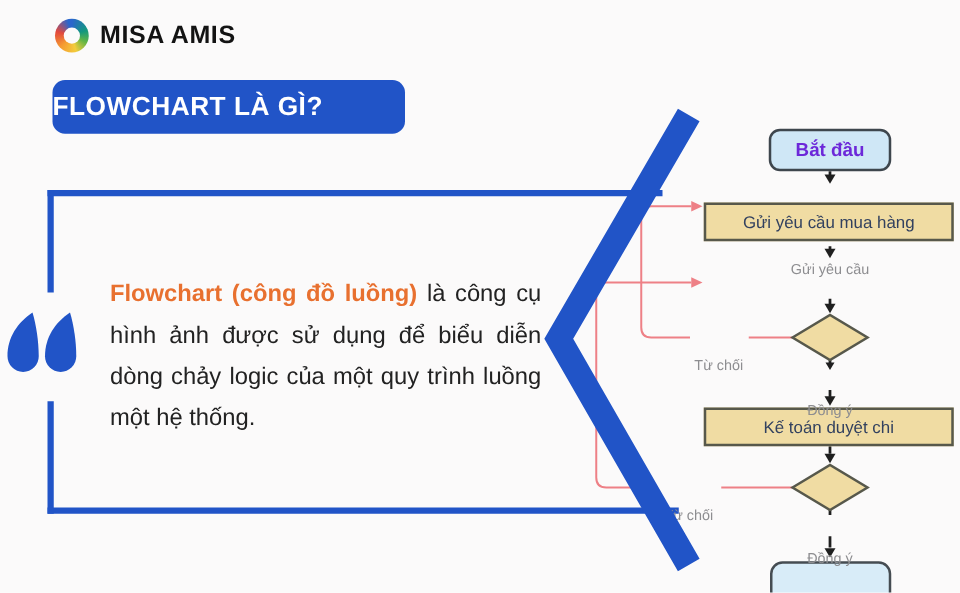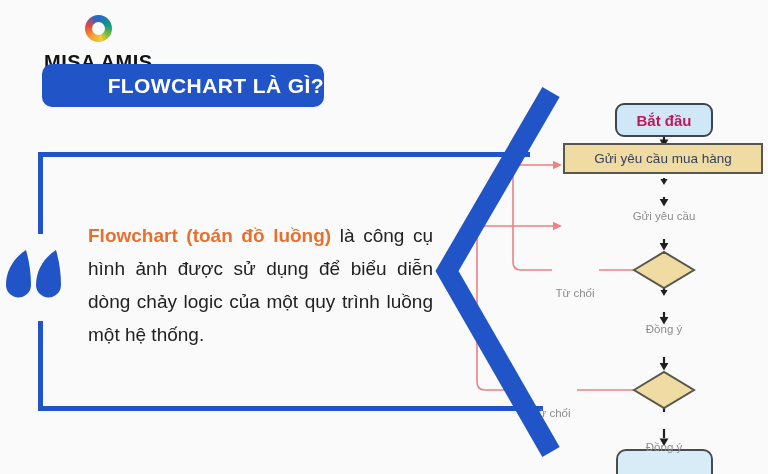--- a/index.html
+++ b/index.html
@@ -1,53 +1,53 @@
 <!DOCTYPE html>
 <html><head>
 <meta charset="utf-8">
 <style>
   html,body{margin:0;padding:0;}
   body{font-family:"Liberation Sans",sans-serif;}
   .stage{position:relative;width:768px;height:474px;background:#fbfafa;overflow:hidden;}
 
   
-  .logo{position:absolute;left:44px;top:15px;display:flex;align-items:center;gap:9px;flex-direction:column;}
+  .logo{position:absolute;left:44px;top:15px;display:flex;align-items:center;gap:9px;}
   .logo-icon{width:27px;height:27px;border-radius:50%;position:relative;
     background:conic-gradient(#2a66cc,#13987e 70deg,#62b645 115deg,#f3cc3c 165deg,#f59a31 225deg,#e2483d 285deg,#2a66cc 345deg);}
   .logo-icon::after{content:"";position:absolute;inset:7px;background:#fbfafa;border-radius:50%;}
   .logo-text{font-size:20px;font-weight:800;color:#131313;letter-spacing:.5px;}
 
   
   .banner{position:absolute;left:42px;top:64px;width:282px;height:43px;background:#2154c7;
-    border-radius:10px;display:flex;align-items:center;justify-content:flex-end;}
+    border-radius:10px;display:flex;align-items:center;justify-content:flex-start;}
   .banner span{color:#ffffff;font-weight:700;font-size:21px;letter-spacing:.4px;}
 
   
   .fr{position:absolute;background:#2154c7;z-index:1;}
   .fr-top{left:38px;top:152px;width:492px;height:5px;}
   .fr-bottom{left:38px;top:406px;width:505px;height:5px;}
   .fr-left-a{left:38px;top:152px;width:5px;height:82px;}
   .fr-left-b{left:38px;top:321px;width:5px;height:90px;}
 
   .quote-icon{position:absolute;left:4px;top:248px;z-index:2;}
 
   
   .para{position:absolute;left:88px;top:219px;width:345px;z-index:2;
     font-size:19px;line-height:33px;color:#222;text-align:justify;}
   .para .hl{color:#e8702f;font-weight:700;}
 
   
   .node{position:absolute;z-index:3;display:flex;align-items:center;justify-content:center;box-sizing:border-box;}
   .terminal{background:#cfe7f6;border:2px solid #3e464d;border-radius:9px;
-    font-weight:700;font-size:15px;color:#be185d;}
+    font-weight:700;font-size:15px;color:#6d28d9;}
   .n-start{left:615px;top:103px;width:98px;height:34px;}
   .n-end{left:616px;top:449px;width:97px;height:40px;background:#d8ecf8;border:2px solid #454c52;border-radius:10px;}
   .process{left:563px;width:200px;height:31px;background:#f0dca3;border:2px solid #57584b;
     font-size:13.5px;color:#32415f;}
-  .n-p1{top:143px;justify-content:center;} .n-p2{top:208px;} .n-p3{top:326px;}
+  .n-p1{top:162px;justify-content:center;} .n-p2{top:208px;} .n-p3{top:326px;}
 
   
   .elabel{position:absolute;z-index:4;font-size:11.5px;color:#8d8d90;white-space:nowrap;margin-top:26px;}
   .elabel.center{transform:translateX(-50%);}
 
   svg.flow{position:absolute;left:0;top:0;z-index:2;}
   svg.chevron{position:absolute;left:0;top:0;z-index:5;pointer-events:none;}
 </style>
 </head>
 <body>
@@ -69,21 +69,21 @@
   <div class="fr fr-left-b"></div>
 
   <div class="quote-icon">
     <svg width="58" height="54" viewBox="0 0 58 54">
       <path fill="#2154c7" d="M22,2 C10,10 2,22 2,37 a12.5,12.5 0 1,0 25,0 c0-12 -2-25 -5-35 z"></path>
       <path fill="#2154c7" d="M52,2 C40,10 32,22 32,37 a12.5,12.5 0 1,0 25,0 c0-12 -2-25 -5-35 z"></path>
     </svg>
   </div>
 
   <div class="para">
-    <span class="hl">Flowchart (toán đồ luồng)</span><span> là công cụ hình ảnh được sử dụng để biểu diễn dòng chảy logic của một quy trình luồng một hệ thống.</span>
+    <span class="hl">Flowchart (công đồ luồng)</span><span> là công cụ hình ảnh được sử dụng để biểu diễn dòng chảy logic của một quy trình luồng một hệ thống.</span>
   </div>
 
   <svg class="flow" width="768" height="474" viewBox="0 0 768 474">
 
     <g stroke="#ee8086" stroke-width="1.6" fill="none">
       <path d="M634,270 H599"></path>
       <path d="M552,270 H521 Q513,270 513,262 V173 Q513,165 521,165 H553"></path>
       <path d="M634,390 H577"></path>
       <path d="M526,390 H485 Q477,390 477,382 V234 Q477,226 485,226 H553"></path>
     </g>
@@ -119,20 +119,23 @@
       <polygon points="634,390 664,372 694,390 664,408"></polygon>
     </g>
   </svg>
 
   <div class="node terminal n-start">
     <span>Bắt đầu</span>
   </div>
   <div class="node process n-p1">
     <span>Gửi yêu cầu mua hàng</span>
   </div>
+  <div class="node process n-p3">
+    <span>Kế toán duyệt chi</span>
+  </div>
   <div class="node n-end"></div>
 
   <div class="elabel center" style="left:664px;top:184px;">Gửi yêu cầu</div>
   <div class="elabel center" style="left:664px;top:297px;">Đồng ý</div>
   <div class="elabel center" style="left:664px;top:415px;">Đồng ý</div>
   <div class="elabel center" style="left:575px;top:261px;">Từ chối</div>
   <div class="elabel center" style="left:551px;top:381px;">Từ chối</div>
 
   <svg class="chevron" width="768" height="474" viewBox="0 0 768 474">
     <polyline points="551,92 447,271 551,452" fill="none" stroke="#2154c7" stroke-width="20" stroke-miterlimit="12"></polyline>

